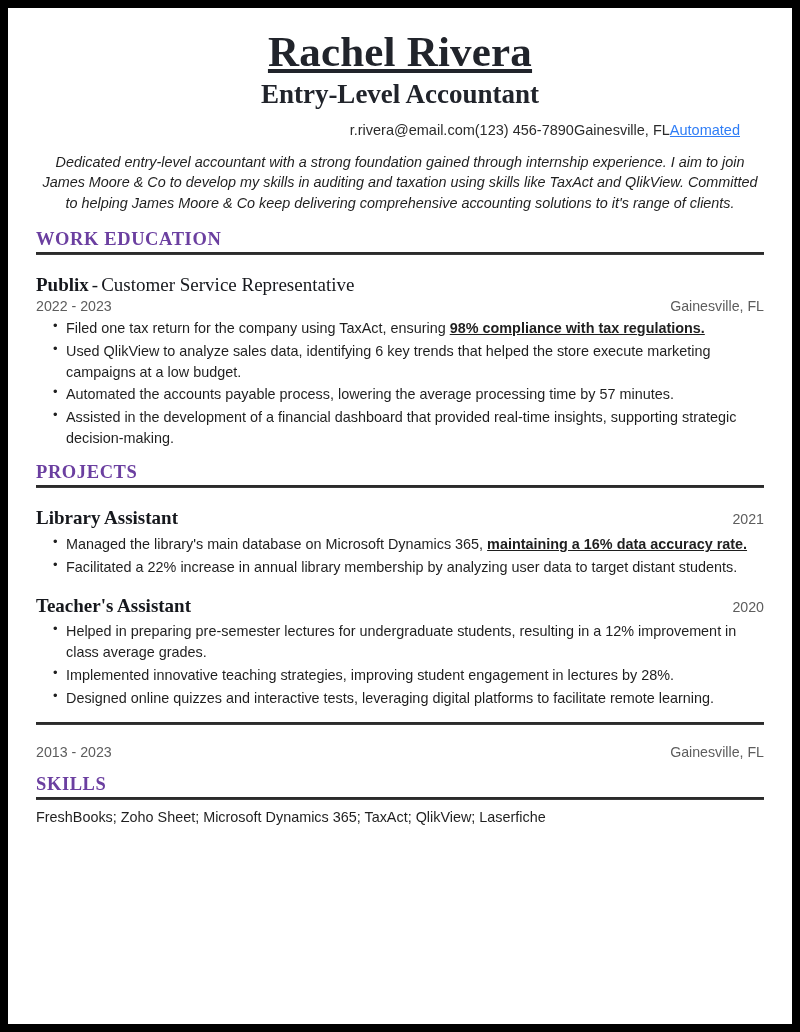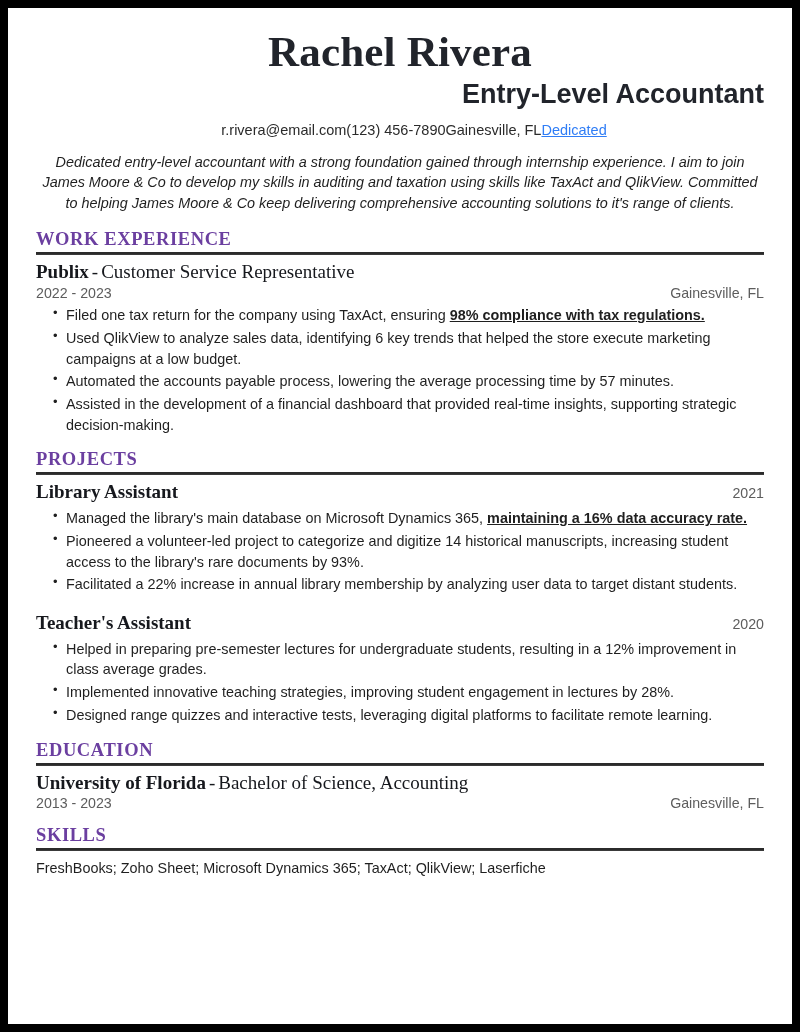--- a/index.html
+++ b/index.html
@@ -32,33 +32,34 @@
   
   .name {
     font-family: "Liberation Serif", serif;
     font-weight: bold;
     font-size: 43px;
     line-height: 1.04;
     text-align: center;
     color: #21242b;
     letter-spacing: 0.2px;
     margin: 0;
+    text-decoration: underline;
   }
   .headline {
-    font-family: Liberation Sans, sans-serif;
+    font-family: Liberation Serif, serif;
     font-weight: bold;
     font-size: 27px;
     line-height: 1.12;
-    text-align: right;
+    text-align: center;
     color: #21242b;
     margin: 4px 0 0 0;
   }
   .contact-row {
     display: flex;
-    justify-content: center;
+    justify-content: flex-end;
     align-items: baseline;
     margin: 13px 24px 0 52px;
     font-size: 14.5px;
     color: #2b2b2b;
   }
   .contact-item { white-space: nowrap; }
   .contact-link {
     color: #2f7df6;
     text-decoration: underline;
     white-space: nowrap;
@@ -84,21 +85,21 @@
     color: #6b3fa0;
     margin: 0 0 2px 0;
   }
   .rule {
     height: 0;
     border-top: 2.6px solid #2b2b2b;
     border-bottom: 1px solid #3a3a3a;
     margin: 0 0 6px 0;
   }
 
-  .entry { margin-top: 6px; }
+  .entry { margin-top: 19px; }
   .entry + .entry { margin-top: 17px; }
   .entry-head {
     display: flex;
     justify-content: space-between;
     align-items: baseline;
   }
   .entry-title {
     font-family: "Liberation Serif", serif;
     font-size: 19px;
     color: #16181d;
@@ -161,28 +162,28 @@
 <div class="page">
   <div class="inner">
 
     <div>
       <div class="name">Rachel Rivera</div>
       <div class="headline">Entry-Level Accountant</div>
       <div class="contact-row">
         <span class="contact-item">r.rivera@email.com</span>
         <span class="contact-item">(123) 456-7890</span>
         <span class="contact-item">Gainesville, FL</span>
-        <span class="contact-link">Dedicated</span>
+        <span class="contact-link">Automated</span>
       </div>
     </div>
 
     <div class="summary">Dedicated entry-level accountant with a strong foundation gained through internship experience. I aim to join James Moore &amp; Co to develop my skills in auditing and taxation using skills like TaxAct and QlikView. Committed to helping James Moore &amp; Co keep delivering comprehensive accounting solutions to it's range of clients.</div>
 
     <div class="section">
-      <div class="section-title">WORK EXPERIENCE</div>
+      <div class="section-title">WORK EDUCATION</div>
       <div class="rule"></div>
 
       <div class="entry">
         <div class="entry-head">
           <div class="entry-title">
             <span class="org">Publix</span><span class="sep">-</span><span class="role">Customer Service Representative</span>
           </div>
         </div>
         <div class="meta-row">
           <span>2022 - 2023</span>
@@ -203,47 +204,42 @@
 
       <div class="entry">
         <div class="entry-head">
           <div class="entry-title">
             <span class="org">Library Assistant</span>
           </div>
           <div class="entry-date-right">2021</div>
         </div>
         <ul class="bullets">
           <li><span>Managed the library's main database on Microsoft Dynamics 365, </span><span class="em">maintaining a 16% data accuracy rate.</span></li>
-          <li><span>Pioneered a volunteer-led project to categorize and digitize 14 historical manuscripts, increasing student access to the library's rare documents by 93%.</span></li>
           <li><span>Facilitated a 22% increase in annual library membership by analyzing user data to target distant students.</span></li>
         </ul>
       </div>
 
       <div class="entry">
         <div class="entry-head">
           <div class="entry-title">
             <span class="org">Teacher's Assistant</span>
           </div>
           <div class="entry-date-right">2020</div>
         </div>
         <ul class="bullets">
           <li><span>Helped in preparing pre-semester lectures for undergraduate students, resulting in a 12% improvement in class average grades.</span></li>
           <li><span>Implemented innovative teaching strategies, improving student engagement in lectures by 28%.</span></li>
-          <li><span>Designed range quizzes and interactive tests, leveraging digital platforms to facilitate remote learning.</span></li>
+          <li><span>Designed online quizzes and interactive tests, leveraging digital platforms to facilitate remote learning.</span></li>
         </ul>
       </div>
     </div>
 
     <div class="section">
-      <div class="section-title">EDUCATION</div>
-      <div class="rule"></div>
-      <div class="entry">
-        <div class="entry-title">
-          <span class="org">University of Florida</span><span class="sep">-</span><span class="role">Bachelor of Science,  Accounting</span>
-        </div>
+      <div class="rule"></div>
+      <div class="entry">
         <div class="meta-row">
           <span>2013 - 2023</span>
           <span>Gainesville, FL</span>
         </div>
       </div>
     </div>
 
     <div class="section">
       <div class="section-title">SKILLS</div>
       <div class="rule"></div>

